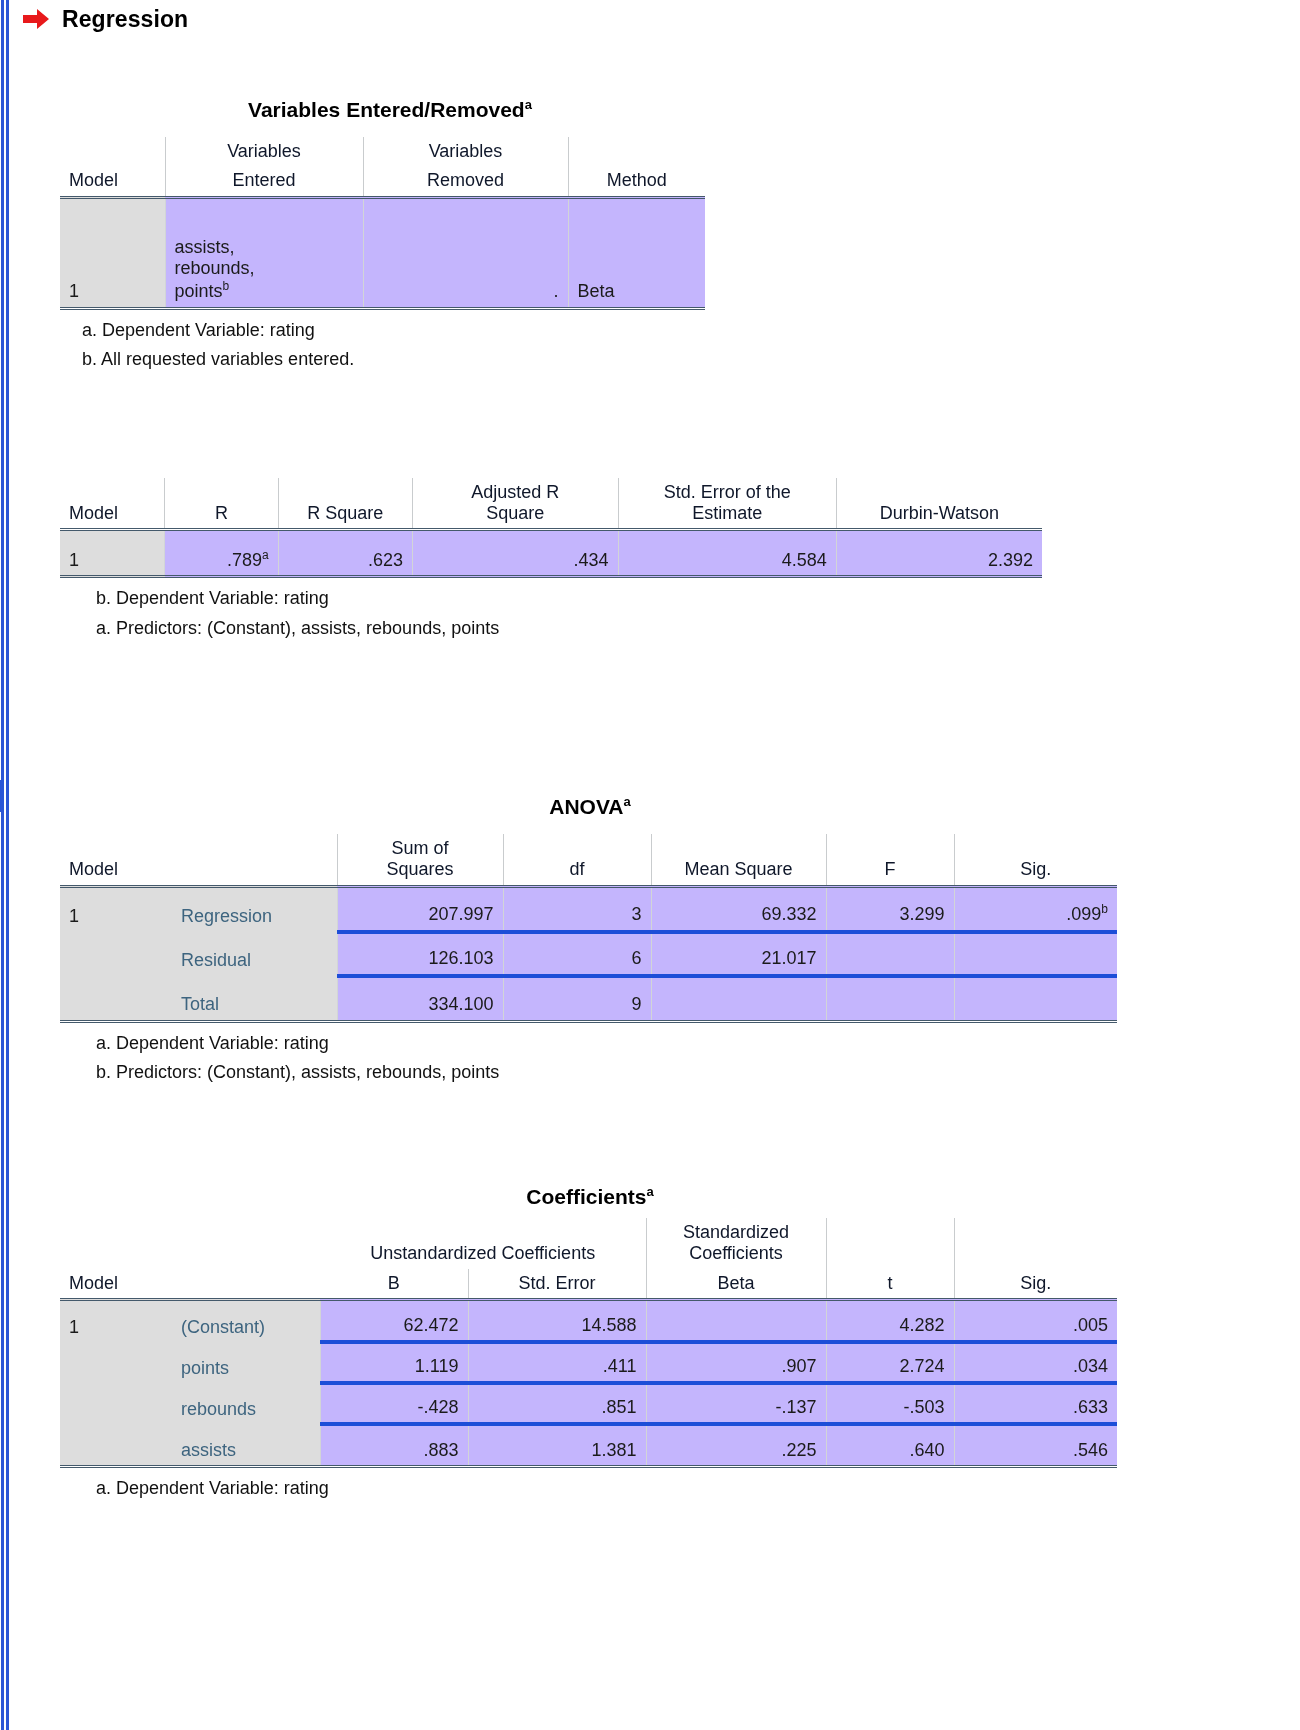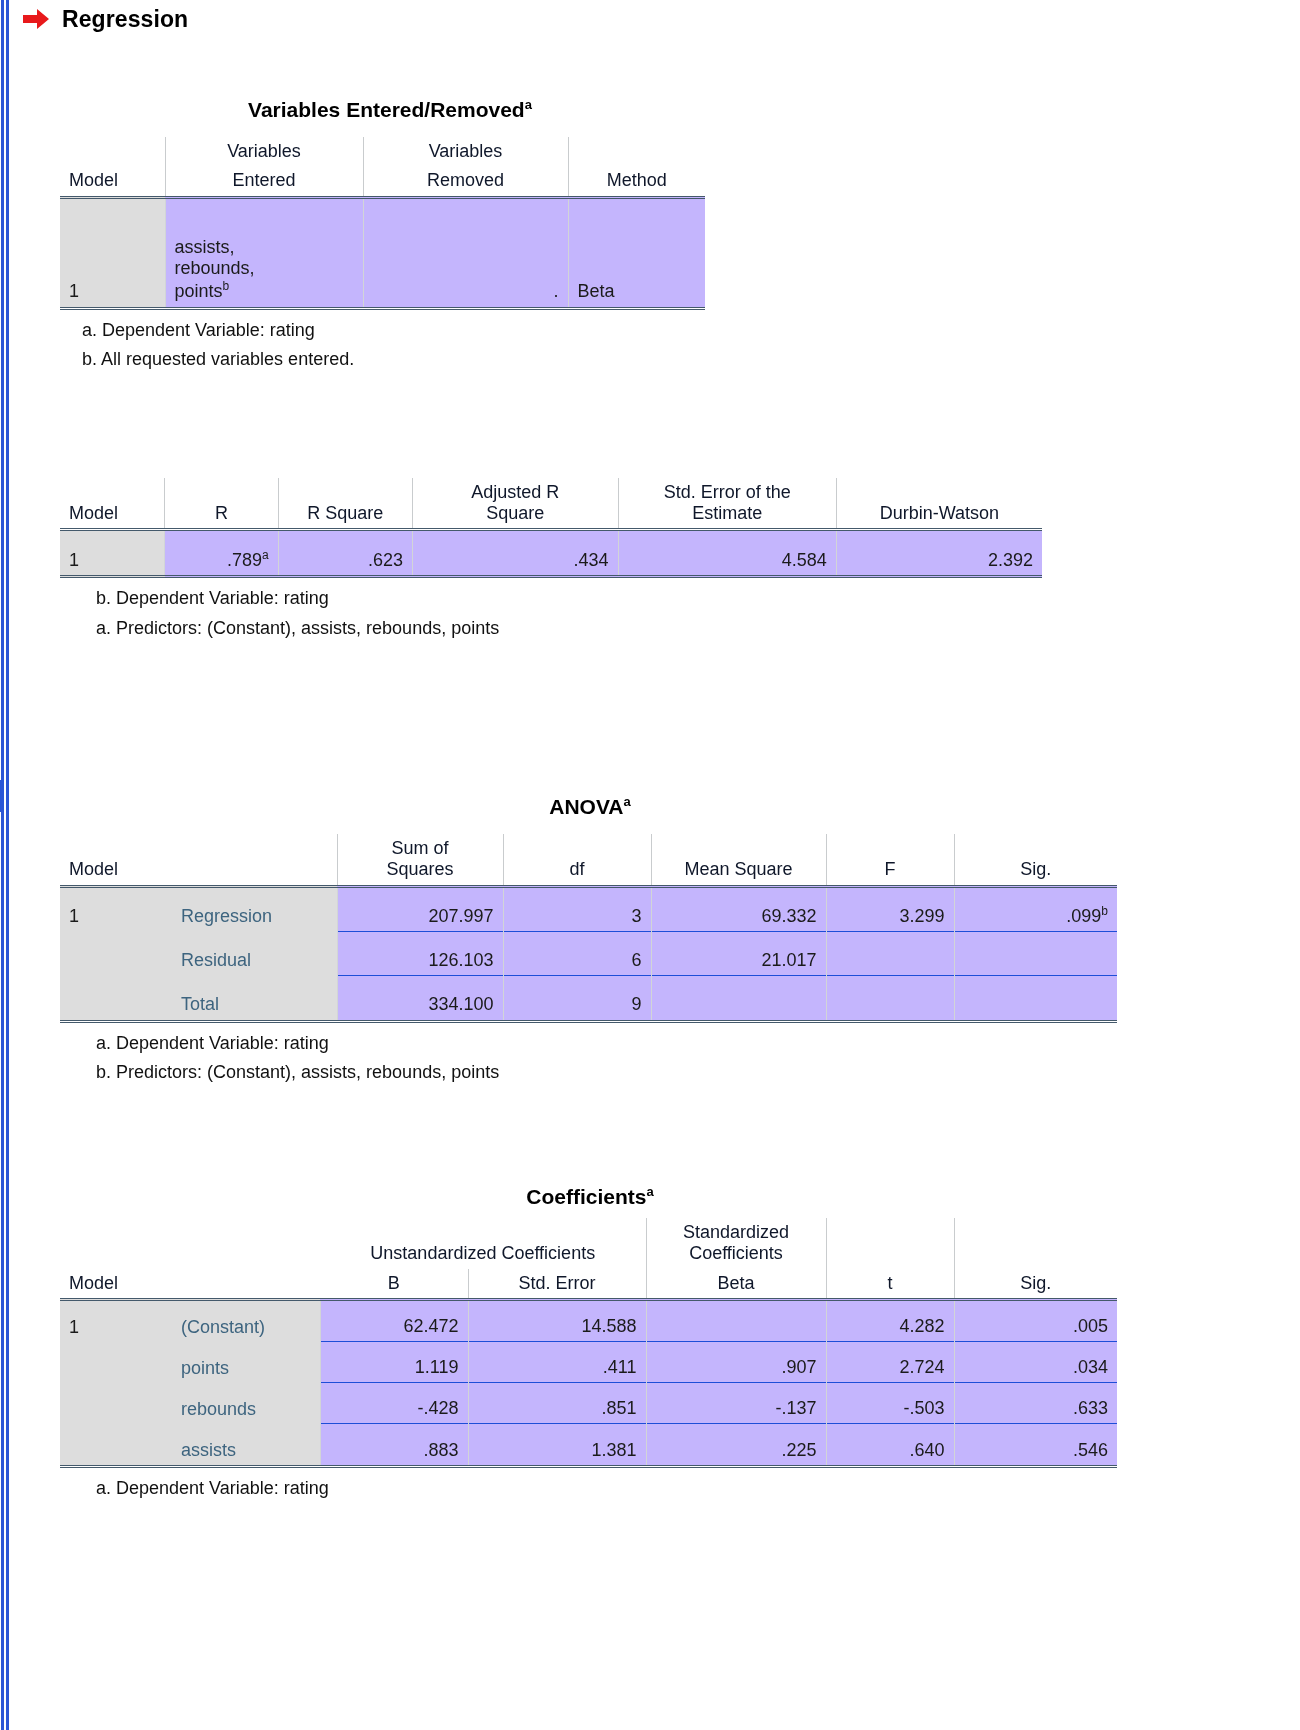--- a/index.html
+++ b/index.html
@@ -115,21 +115,21 @@
   .stub {
     background: #dddddd;
     color: #3d647f;
     text-align: left;
     vertical-align: top;
     border-left: none;
   }
   .stub.num { color: #1b1b1b; }
 
   
-  tr.sep > td { border-top: 1px solid #1d4ed8; }
+  tr.sep > td { border-top: 4px solid #1d4ed8; }
   tr.sep > td.stub { border-top: none; }
 
   
   tr.tblend > td { border-bottom: 3px double #44596b; }
 
   
   .notes {
     margin-top: 9px;
     font-size: 18px;
     color: #111;

